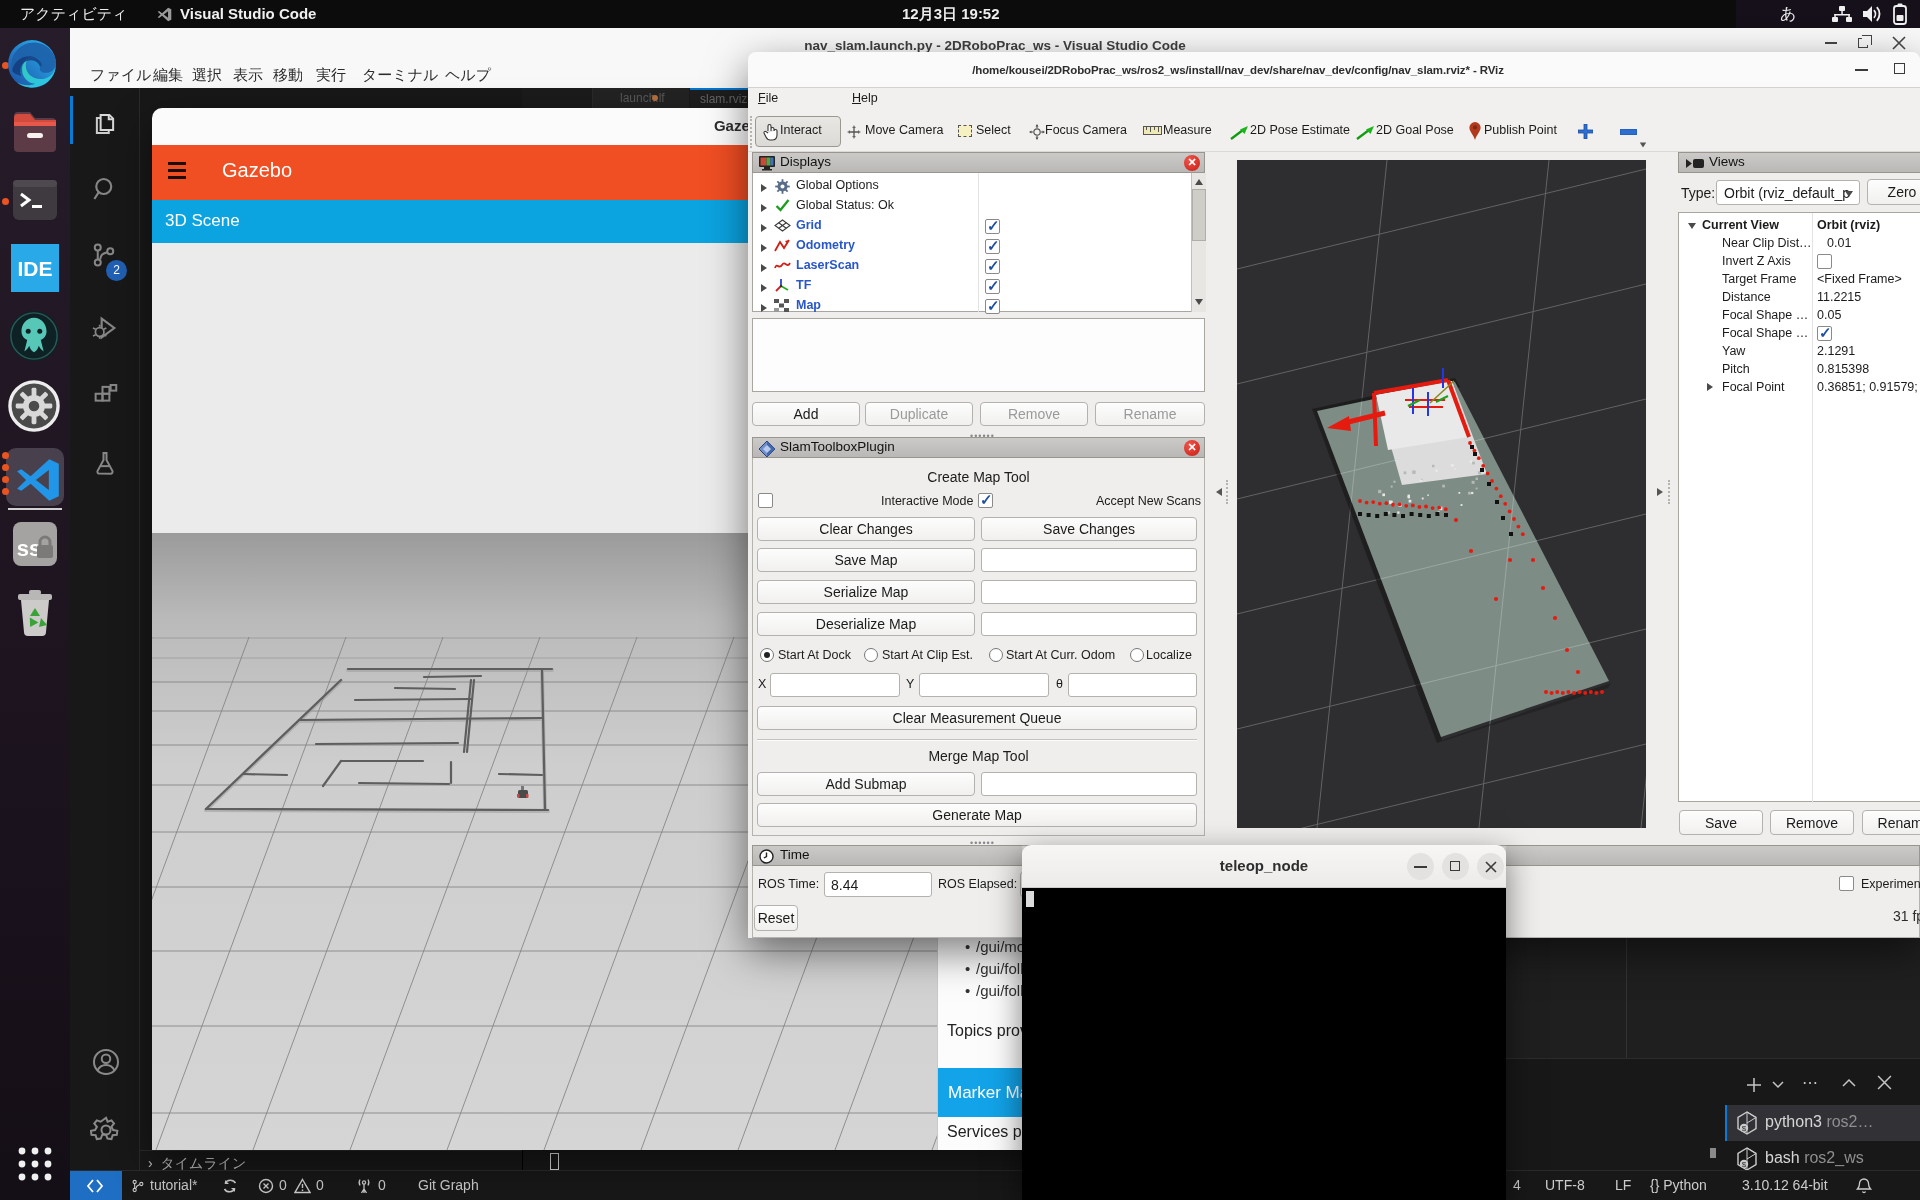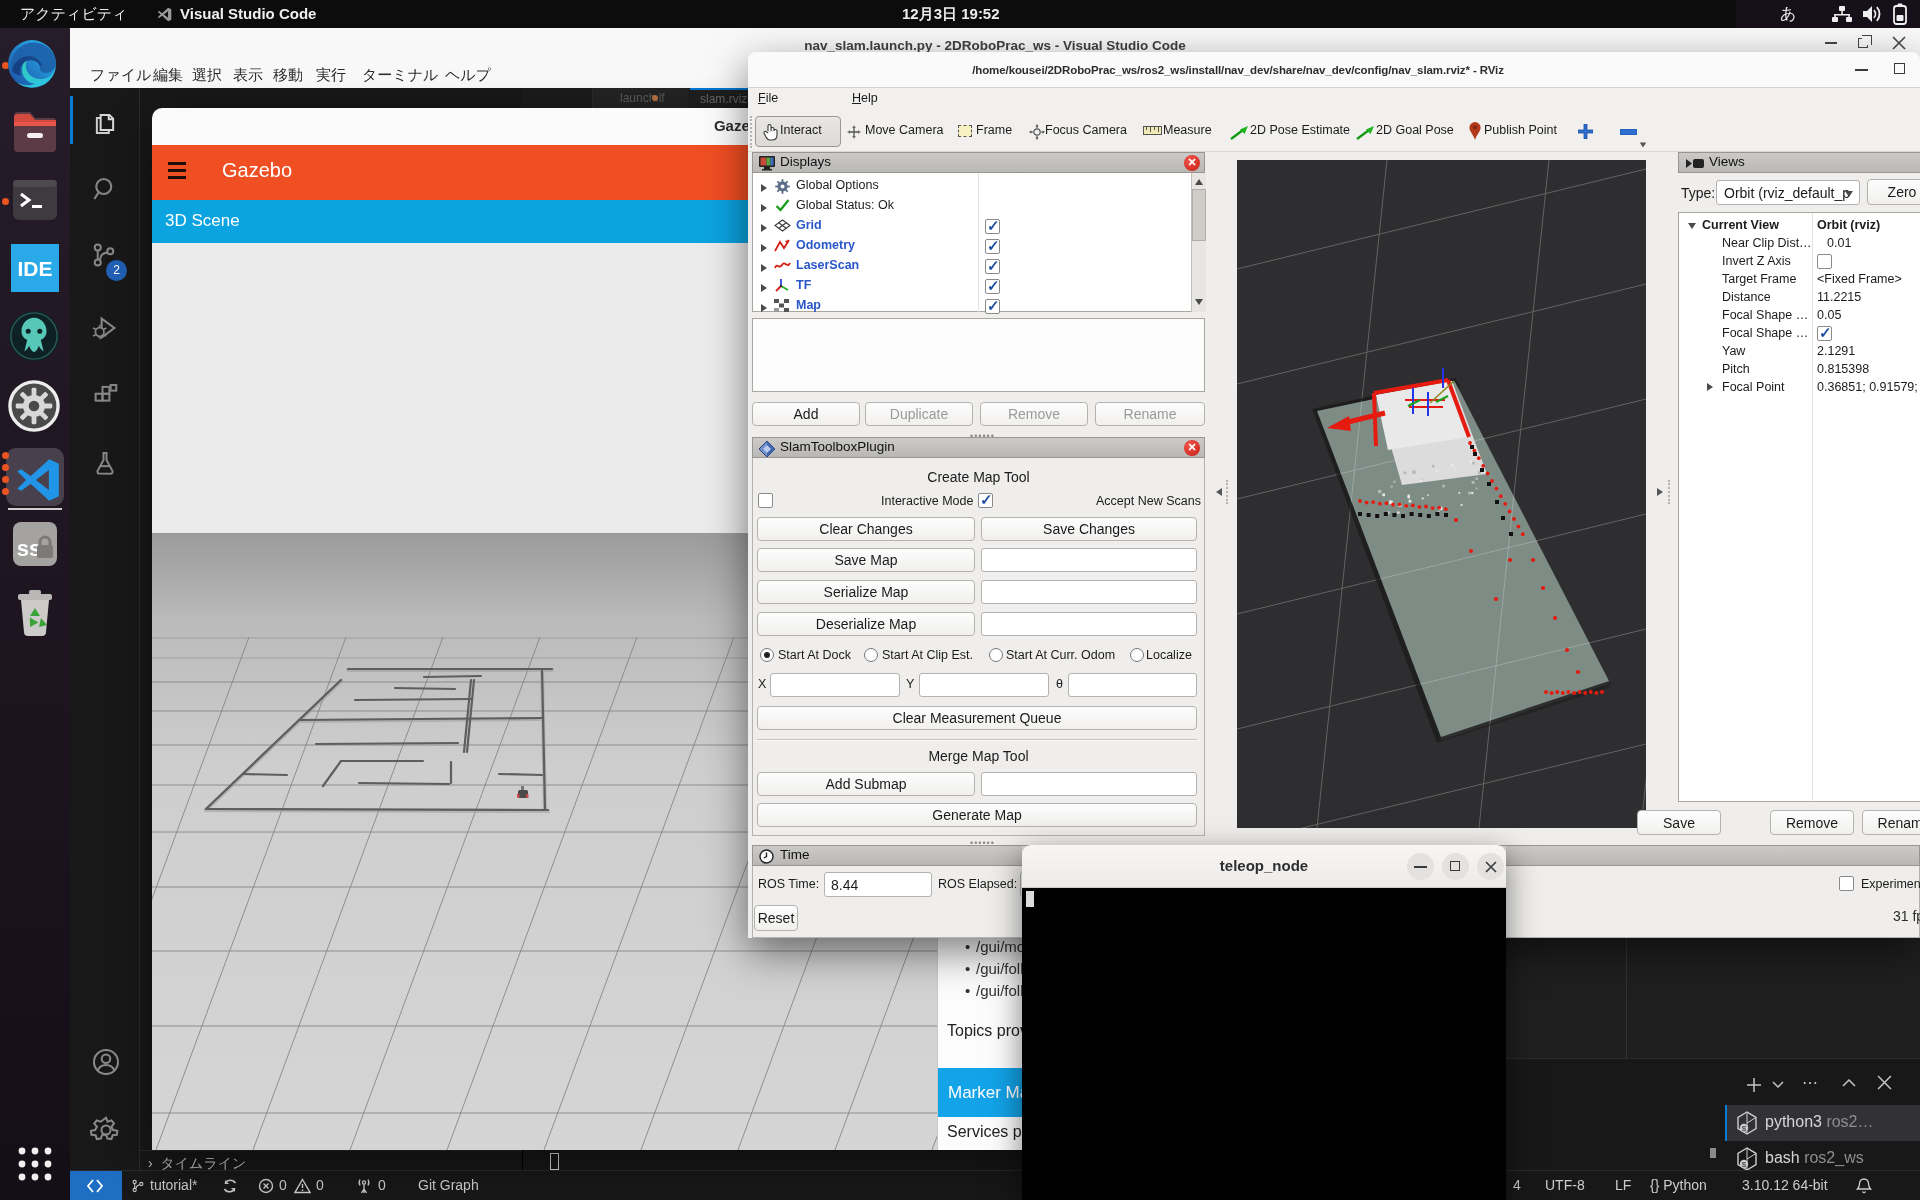--- a/index.html
+++ b/index.html
@@ -366,21 +366,21 @@
         </svg>
       <div class="abs" style="left:32px; top:11px;">Interact</div>
       <svg class="abs" style="left:98px; top:12px;" width="16" height="16" viewBox="0 0 16 16">
           <g stroke="#555" stroke-width="1.3" fill="#888">
             <path d="M8 1 L10 4 H6 Z M8 15 L6 12 h4 Z M1 8 L4 6 v4 Z M15 8 L12 10 V6 Z" stroke="none"></path>
             <path d="M8 3 V13 M3 8 H13"></path>
           </g>
         </svg>
       <div class="abs" style="left:117px; top:11px;">Move Camera</div>
       <div class="abs" style="left:210px; top:13px; width:14px; height:12px; background:#f6f1c2; border:1.2px dashed #555;"></div>
-      <div class="abs" style="left:228px; top:11px;">Frame</div>
+      <div class="abs" style="left:228px; top:11px;">Select</div>
       <svg class="abs" style="left:281px; top:12px;" width="16" height="16" viewBox="0 0 16 16">
           <g stroke="#555" stroke-width="1.2" fill="none">
             <circle cx="8" cy="8" r="3.2"></circle>
             <path d="M8 1 v3 M8 12 v3 M1 8 h3 M12 8 h3"></path>
           </g>
           <g fill="#555">
             <path d="M8 0 l1.5 2.5 h-3z"></path>
             <path d="M8 16 l-1.5-2.5 h3z"></path>
             <path d="M0 8 l2.5-1.5 v3z"></path>
             <path d="M16 8 l-2.5 1.5 v-3z"></path>
@@ -790,21 +790,21 @@
         <div class="abs" style="left:43px; top:113px;">Focal Shape …</div>
           <div class="cb on" style="left:138px; top:113px;"></div>
         <div class="abs" style="left:43px; top:131px;">Yaw</div>
           <div class="abs" style="left:138px; top:131px;">2.1291</div>
         <div class="abs" style="left:43px; top:149px;">Pitch</div>
           <div class="abs" style="left:138px; top:149px;">0.815398</div>
         <div class="tri-r" style="left:28px; top:170px;"></div>
         <div class="abs" style="left:43px; top:167px;">Focal Point</div>
           <div class="abs" style="left:138px; top:167px; white-space:nowrap;">0.36851; 0.91579; -…</div>
       </div>
-      <div class="rvbtn" style="left:889px; top:758px; width:84px; height:25px; line-height:24px;">Save</div>
+      <div class="rvbtn" style="left:931px; top:758px; width:84px; height:25px; line-height:24px;">Save</div>
       <div class="rvbtn" style="left:1022px; top:758px; width:84px; height:25px; line-height:24px;">Remove</div>
       <div class="rvbtn" style="left:1114px; top:758px; width:84px; height:25px; line-height:24px;">Rename</div>
     </div>
   </div>
 
   <div id="teleop">
     <div id="tptitle">
       <div class="abs" style="left:0; top:12px; width:100%; text-align:center; font-size:15px; font-weight:bold; color:#2e2e2e;">teleop_node</div>
       <div class="tpbtn" style="left:385px;">
           <div class="abs" style="left:7px; top:13px; width:13px; height:1.8px; background:#3a3a3a;"></div>

